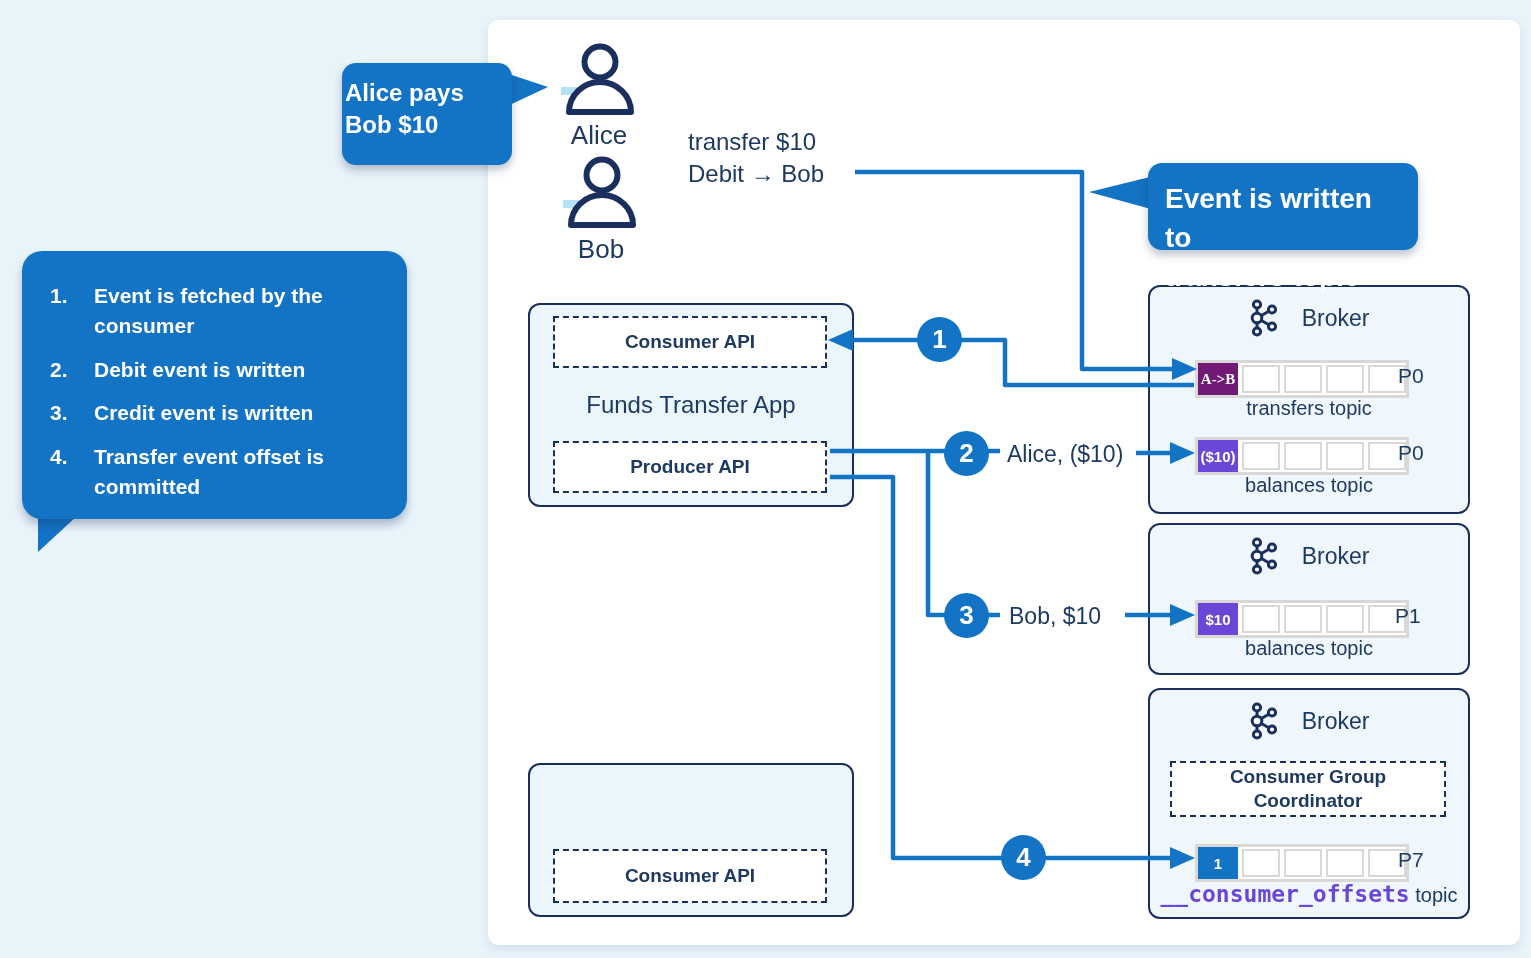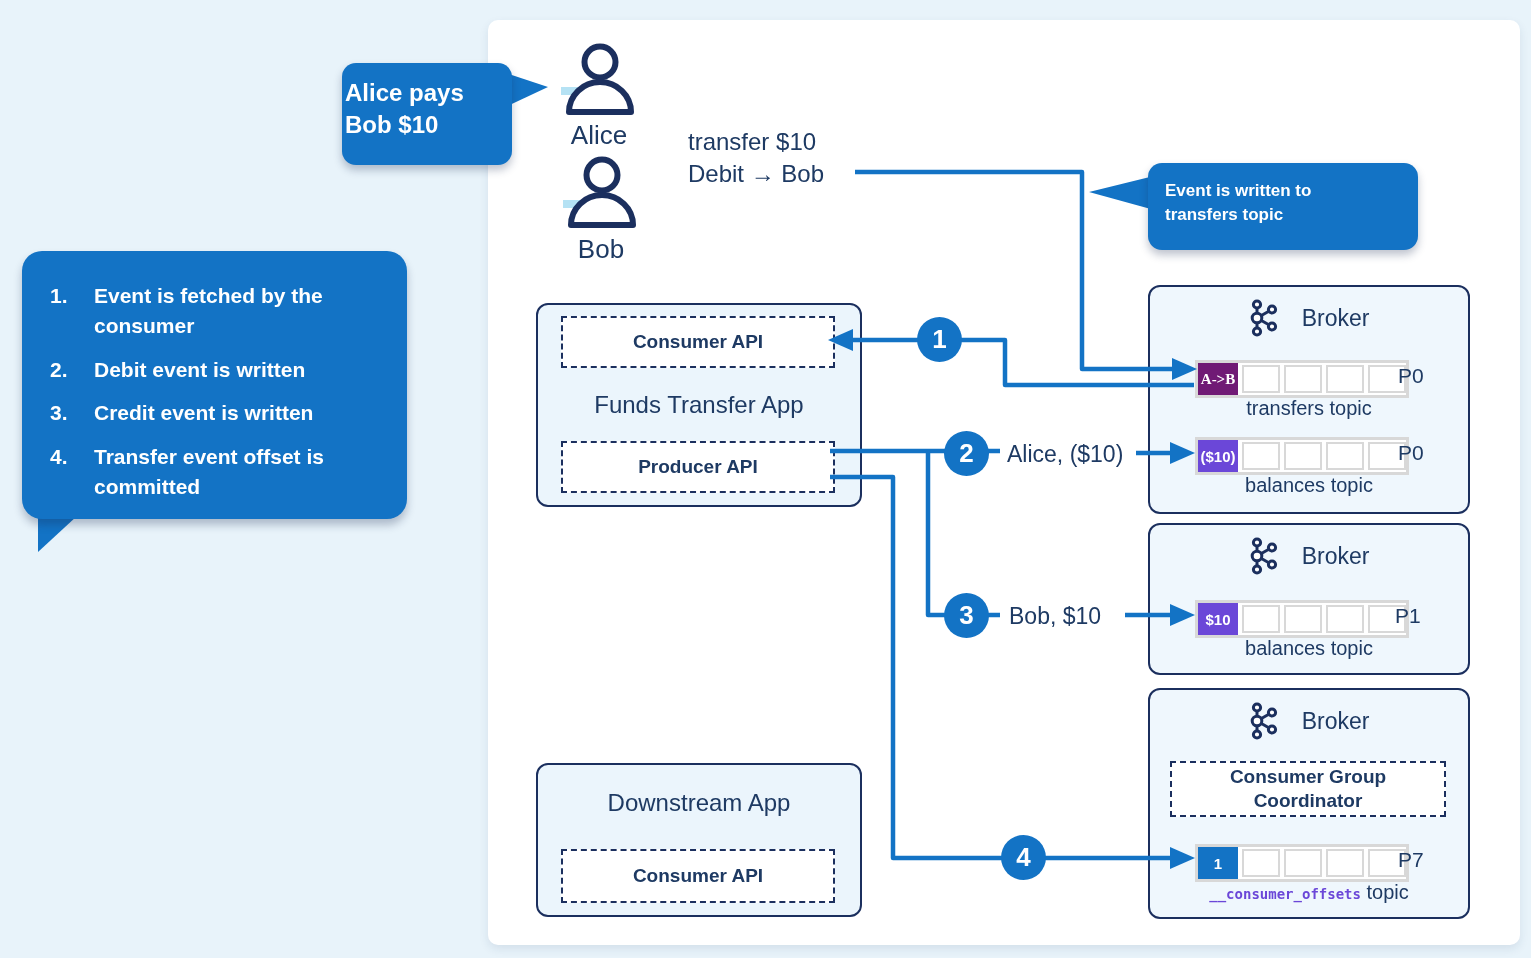--- a/index.html
+++ b/index.html
@@ -11,21 +11,21 @@
   }
   .panel{
     position:absolute;left:488px;top:20px;width:1032px;height:925px;
     background:#ffffff;border-radius:10px;
     box-shadow:0 4px 10px rgba(30,60,100,.10);
     z-index:0;
   }
   
   .appbox{
     position:absolute;left:528px;width:322px;background:#ebf5fc;
-    border:2.5px solid #1b2f5e;border-radius:12px;z-index:1;margin-left:8px;
+    border:2.5px solid #1b2f5e;border-radius:12px;z-index:1;
   }
   .broker{
     position:absolute;left:1148px;width:318px;background:#eff7fd;
     border:2.5px solid #1b2f5e;border-radius:12px;z-index:1;
   }
   .bheader{
     position:absolute;top:12px;left:0;right:0;
     display:flex;justify-content:center;align-items:center;gap:23px;
     font-size:23px;color:#1e3a63;
   }
@@ -40,21 +40,21 @@
     position:absolute;height:32px;border:3px solid #d8d8d8;background:#fff;
     display:flex;align-items:center;
   }
   .pcell{
     width:40px;height:32px;display:flex;align-items:center;justify-content:center;
     color:#fff;font-weight:bold;font-size:15px;flex:none;
   }
   .pempty{width:34px;height:24px;border:2px solid #d8d8d8;background:#fff;margin-left:4px;flex:none;}
   .plabel{position:absolute;font-size:21px;color:#1e3a63;}
   .topic{position:absolute;left:0;right:0;text-align:center;font-size:20px;color:#1e3a63;}
-  .mono{font-family:"DejaVu Sans Mono", monospace;font-weight:bold;color:#6b47d8;font-size:14px;}
+  .mono{font-family:"DejaVu Sans Mono", monospace;font-weight:bold;color:#6b47d8;font-size:23px;}
   
   .bubble{
     position:absolute;background:#1373c5;color:#fff;font-weight:bold;
     border-radius:14px;box-shadow:0 5px 8px rgba(20,40,80,.28);z-index:3;
   }
   .bubble .bline{display:block;}
   .notes{
     position:absolute;left:22px;top:251px;width:385px;height:268px;
     background:#1373c5;border-radius:20px;box-shadow:0 6px 9px rgba(20,40,80,.28);
     z-index:3;box-sizing:border-box;padding:30px 20px 20px 28px;
@@ -84,21 +84,20 @@
   <div class="dashedbox" style="left:23px;top:11px;width:270px;height:48px;">
     <span>Consumer API</span>
   </div>
   <div class="app-title" style="top:86px;">Funds Transfer App</div>
   <div class="dashedbox" style="left:23px;top:136px;width:270px;height:48px;">
     <span>Producer API</span>
   </div>
 </div>
 
 <div class="appbox" style="top:763px;height:150px;">
-  <div class="app-title" style="top:24px;">Downstream App</div>
   <div class="dashedbox" style="left:23px;top:84px;width:270px;height:50px;">
     <span>Consumer API</span>
   </div>
 </div>
 
 <div class="broker" style="top:285px;height:225px;">
   <div class="bheader">
     <svg width="30" height="38" viewBox="0 0 30 38">
       <g stroke="#1b2f5e" fill="none" stroke-width="3">
         <line x1="8" y1="6" x2="8" y2="32"></line>
@@ -243,21 +242,21 @@
 <div class="tnote">
   <span style="display:block">transfer $10</span>
   <span style="display:block">Debit → Bob</span>
 </div>
 
 <div class="bubble" style="left:342px;top:63px;width:170px;height:102px;padding:14px 0 0 3px;font-size:24px;line-height:1.33;box-sizing:border-box;">
   <span class="bline">Alice pays</span>
   <span class="bline">Bob $10</span>
 </div>
 
-<div class="bubble" style="left:1148px;top:163px;width:270px;height:87px;padding:16px 16px 0 17px;font-size:17px;line-height:1.4;box-sizing:border-box;">
+<div class="bubble" style="left:1148px;top:163px;width:270px;height:87px;padding:16px 16px 0 17px;font-size:28px;line-height:1.4;box-sizing:border-box;">
   <span class="bline">Event is written to</span>
   <span class="bline">transfers topic</span>
 </div>
 
 <div class="notes">
   <div class="note-item">
     <span style="text-align:left">1.</span>
     <span>Event is fetched by the consumer</span>
   </div>
   <div class="note-item">

